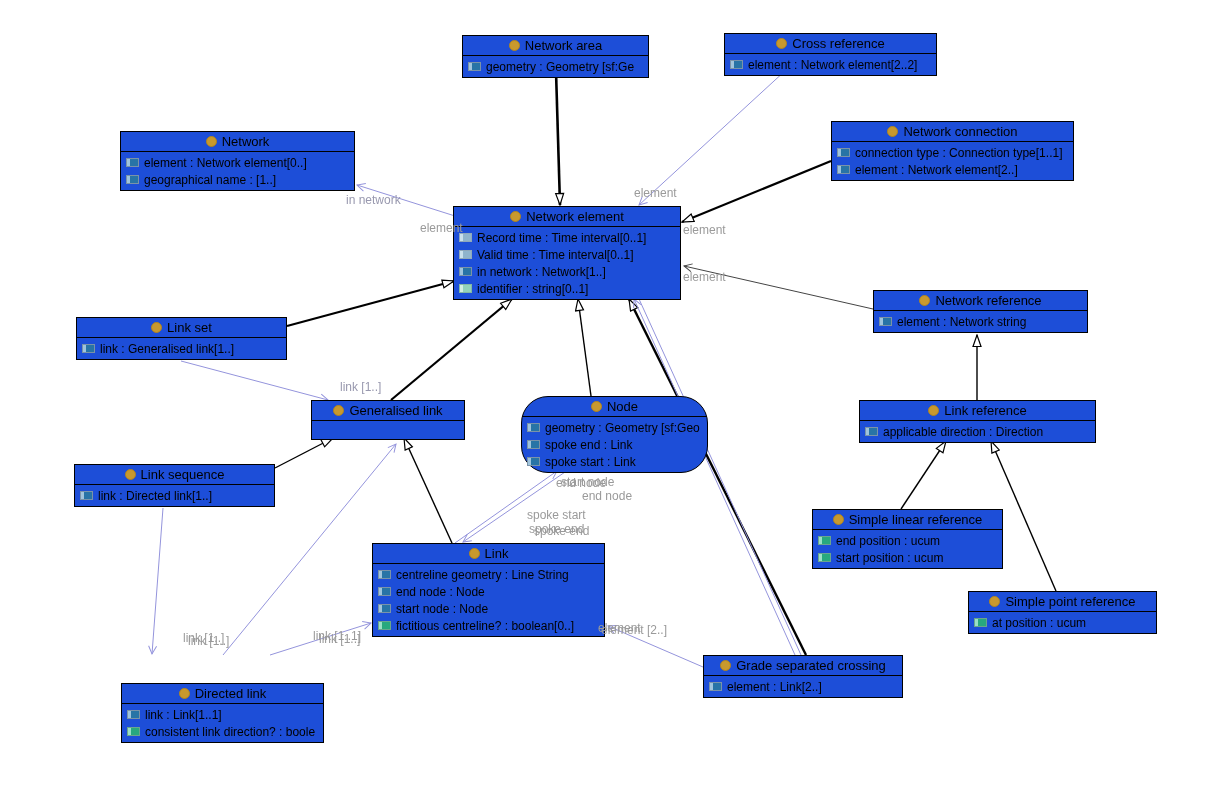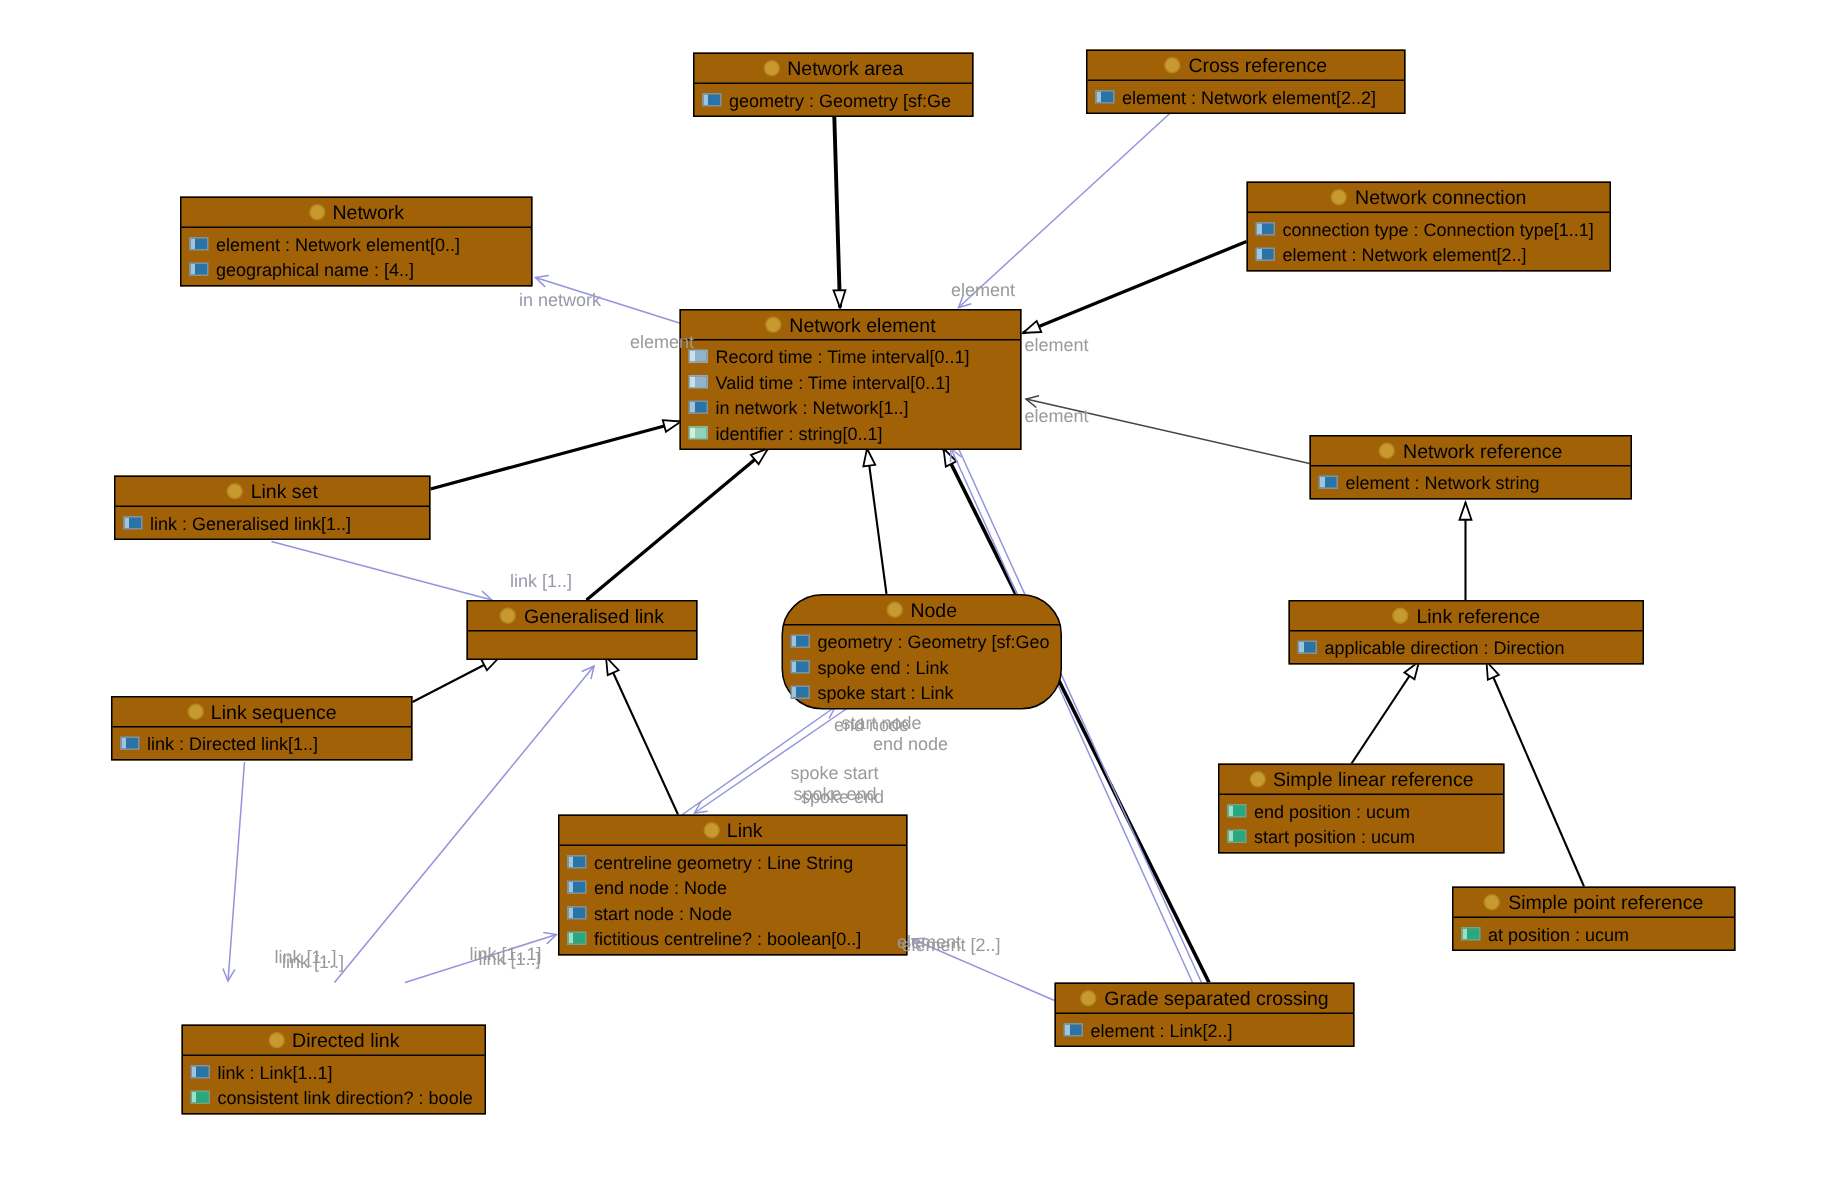--- a/index.html
+++ b/index.html
@@ -3,21 +3,21 @@
 <meta charset="utf-8">
 <style>
   html,body { margin:0; padding:0; background:#fff; }
   #canvas {
     position:relative; width:1217px; height:794px;
     font-family:"Liberation Sans", sans-serif;
     background:#fff; overflow:hidden;
   }
   #edges { position:absolute; left:0; top:0; width:1217px; height:794px; }
   .cls {
-    position:absolute; background:#a16207; border:1px solid #000;
+    position:absolute; background:#1d4ed8; border:1px solid #000;
     box-sizing:border-box;
   }
   .cls-title {
     height:19px; line-height:19px; text-align:center; font-size:13px;
     color:#000; border-bottom:1px solid #000; white-space:nowrap;
     overflow:hidden; padding:0 3px;
   }
   .circ {
     display:inline-block; width:11px; height:11px; border-radius:50%;
     background:#C8992E; border:1px solid #B2851F;
@@ -109,21 +109,21 @@
 
   <div class="cls" style="left:120px; top:131px; width:235px;">
     <div class="cls-title"><span class="circ"></span><span>Network</span></div>
     <div class="cls-body">
       <div class="attr">
           <span class="ic blue"></span>
           <span>element : Network element[0..]</span>
         </div>
       <div class="attr">
           <span class="ic blue"></span>
-          <span>geographical name : [4..]</span>
+          <span>geographical name : [1..]</span>
         </div>
     </div>
   </div>
 
   <div class="cls" style="left:831px; top:121px; width:243px;">
     <div class="cls-title"><span class="circ"></span><span>Network connection</span></div>
     <div class="cls-body">
       <div class="attr">
           <span class="ic blue"></span>
           <span>connection type : Connection type[1..1]</span>

